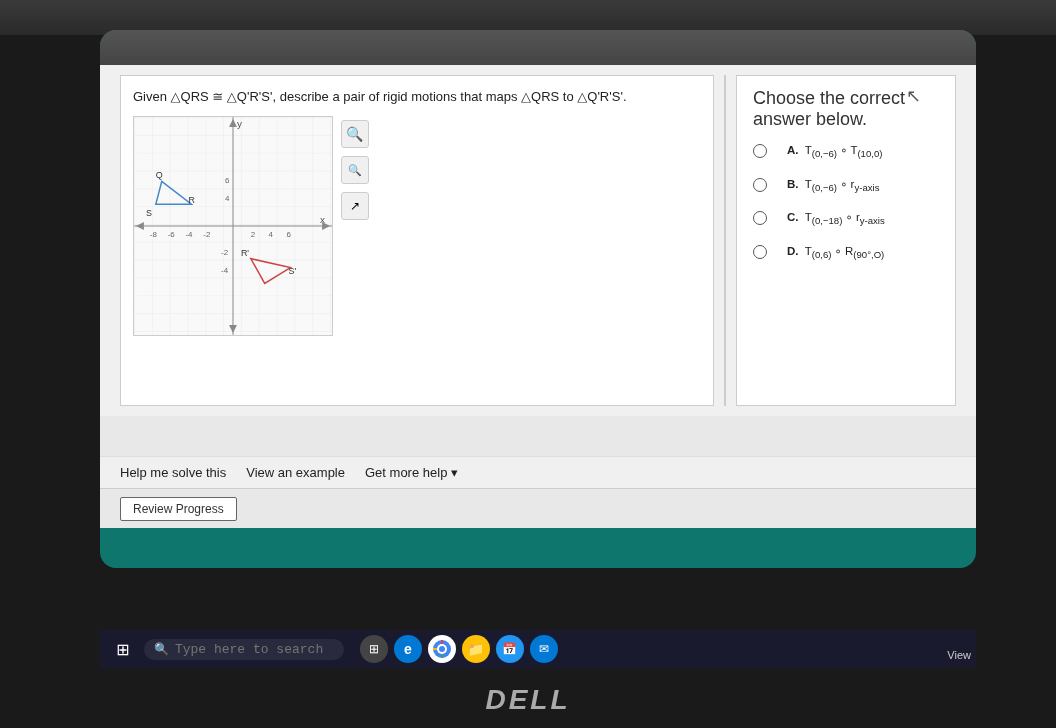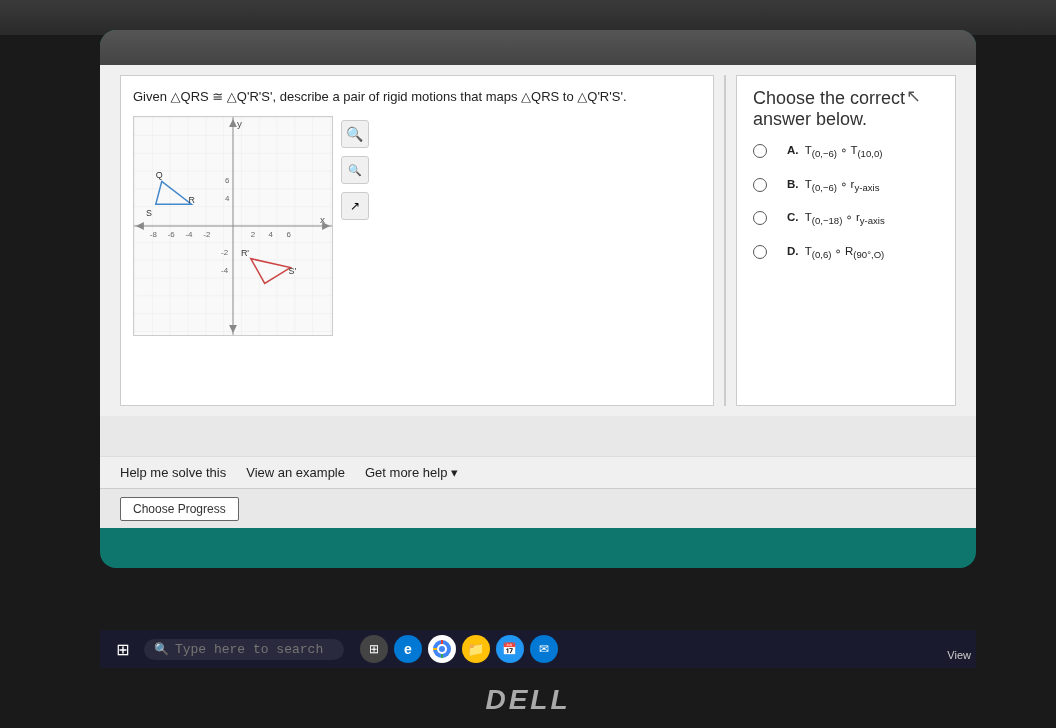--- a/index.html
+++ b/index.html
@@ -381,21 +381,21 @@
 
     </div>
 
     <div class="bottom-actions">
       <a class="action-link">Help me solve this</a>
       <a class="action-link">View an example</a>
       <span class="get-more-help">Get more help ▾</span>
     </div>
 
     <div class="review-progress-area">
-      <button class="review-btn">Choose Progress</button>
+      <button class="review-btn">Review Progress</button>
     </div>
 
   </div>
 </div>
 
 <div class="taskbar">
   <div class="windows-btn">⊞</div>
   <div class="search-bar">
     <span style="color:#aaa;font-size:12px;">🔍</span>
     <input type="text" readonly="" placeholder="Type here to search" style="">

